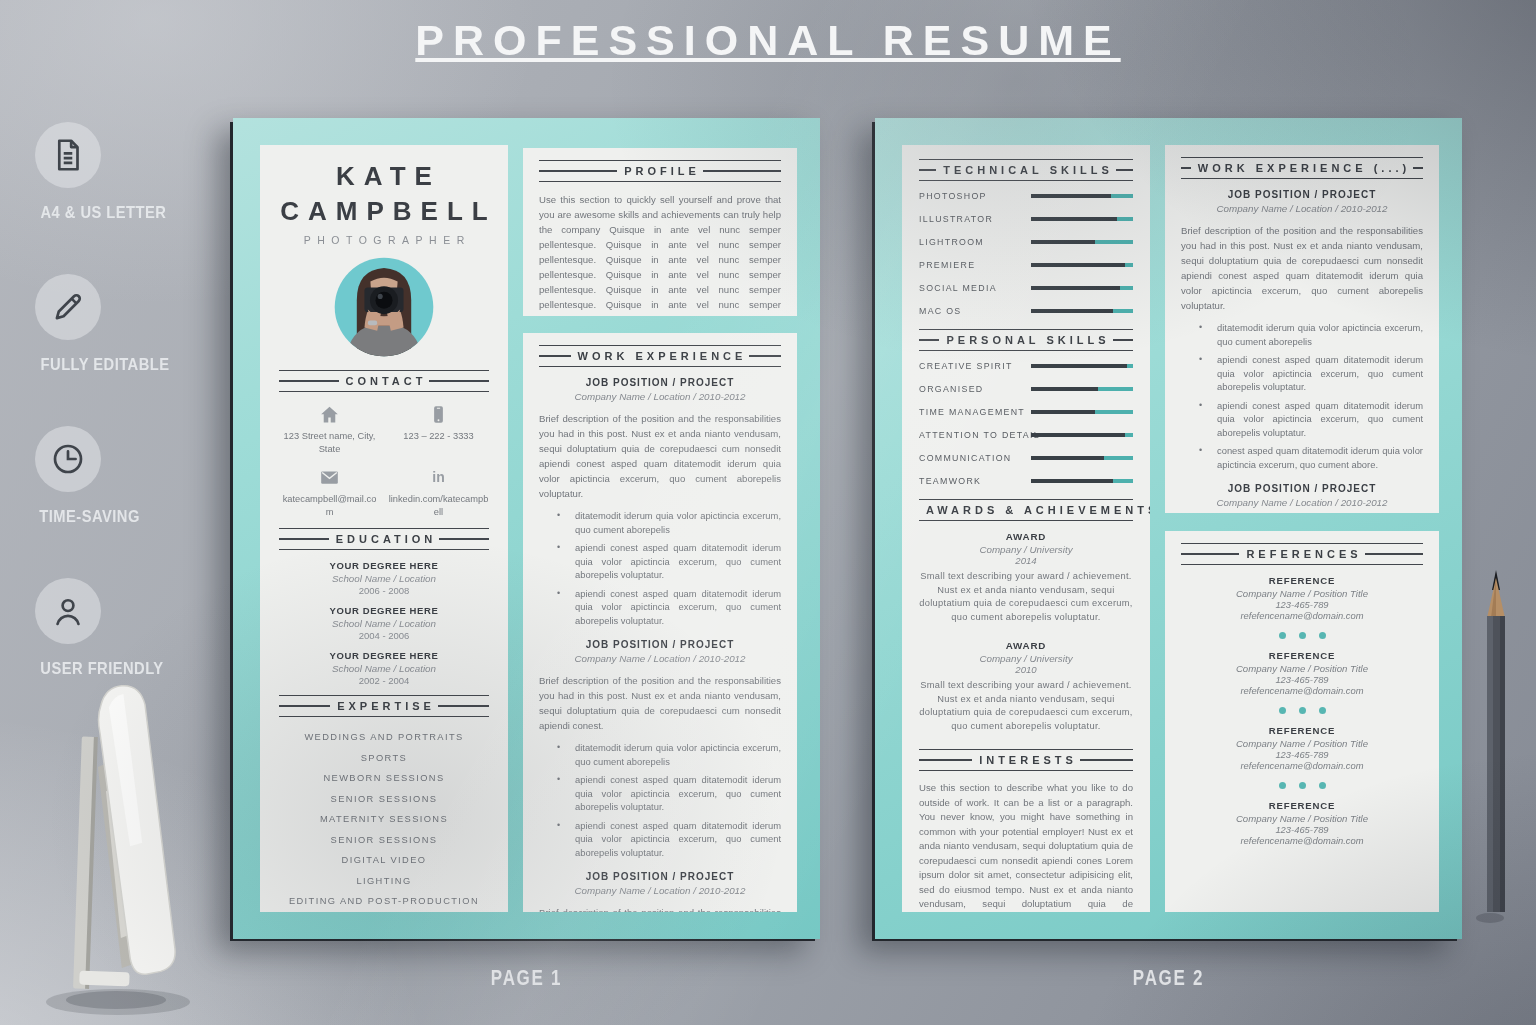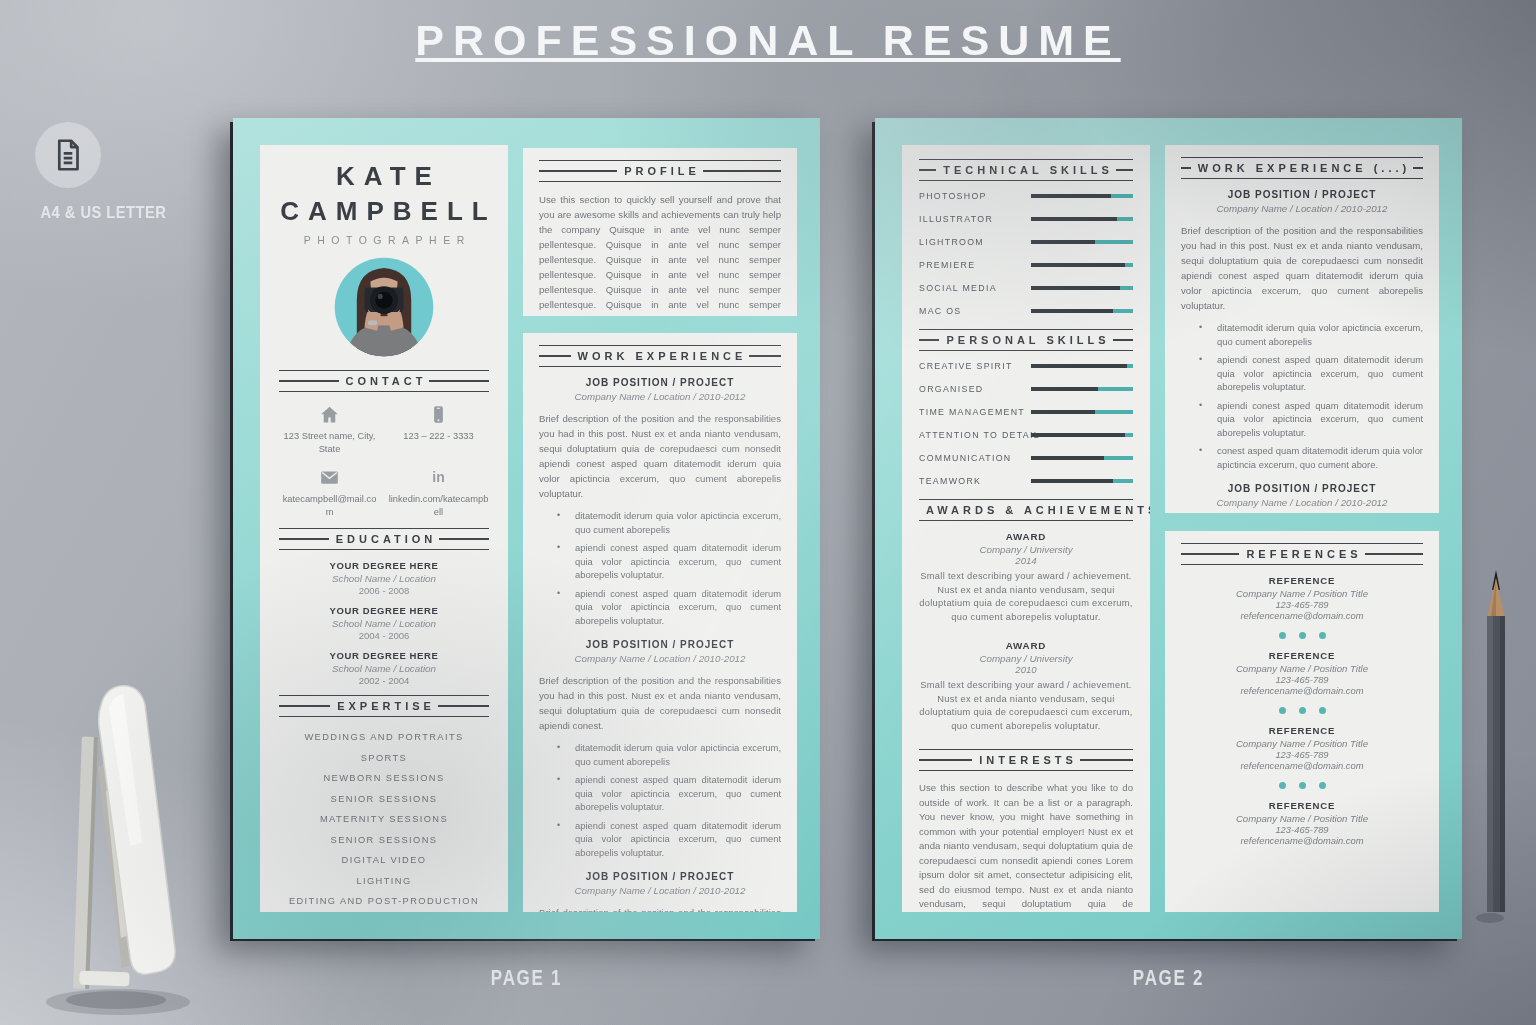--- a/index.html
+++ b/index.html
@@ -137,20 +137,47 @@
   <div class="features" id="features">
       <div class="feature">
         <div class="feature-circle">
           <svg viewBox="0 0 24 24" fill="none" stroke="#3f444b" stroke-width="1.7" stroke-linejoin="round">
             <path d="M6.5 3h7.5l4 4v14H6.5z"></path>
             <path d="M14 3v4h4"></path>
             <path d="M9.3 11h5.4M9.3 14h5.4M9.3 17h5.4"></path>
           </svg>
         </div>
         <div class="feature-label">A4 &amp; US LETTER</div>
+      </div>
+      <div class="feature">
+        <div class="feature-circle">
+          <svg viewBox="0 0 24 24" fill="none" stroke="#3f444b" stroke-width="1.7" stroke-linejoin="round">
+            <path d="M5 19l1.2-4.2L15.8 5.2a2.1 2.1 0 0 1 3 3L9.2 17.8z"></path>
+            <path d="M14.3 6.7l3 3"></path>
+          </svg>
+        </div>
+        <div class="feature-label">FULLY EDITABLE</div>
+      </div>
+      <div class="feature">
+        <div class="feature-circle">
+          <svg viewBox="0 0 24 24" fill="none" stroke="#3f444b" stroke-width="1.7" stroke-linecap="round">
+            <circle cx="12" cy="12" r="8.2"></circle>
+            <path d="M12 7.2V12h4.8"></path>
+          </svg>
+        </div>
+        <div class="feature-label">TIME-SAVING</div>
+      </div>
+      <div class="feature">
+        <div class="feature-circle">
+          <svg viewBox="0 0 24 24" fill="none" stroke="#3f444b" stroke-width="1.7" stroke-linecap="round">
+            <circle cx="12" cy="8.6" r="3.4"></circle>
+            <path d="M5.4 20.2a6.8 6.8 0 0 1 13.2 0"></path>
+          </svg>
+        </div>
+        <div class="feature-label">USER FRIENDLY</div>
       </div>
     </div>
 
   <div class="page page1">
 
     <div class="panel p1-left">
       <div class="name-line">KATE</div>
       <div class="name-line">CAMPBELL</div>
       <div class="role-line">PHOTOGRAPHER</div>
 

